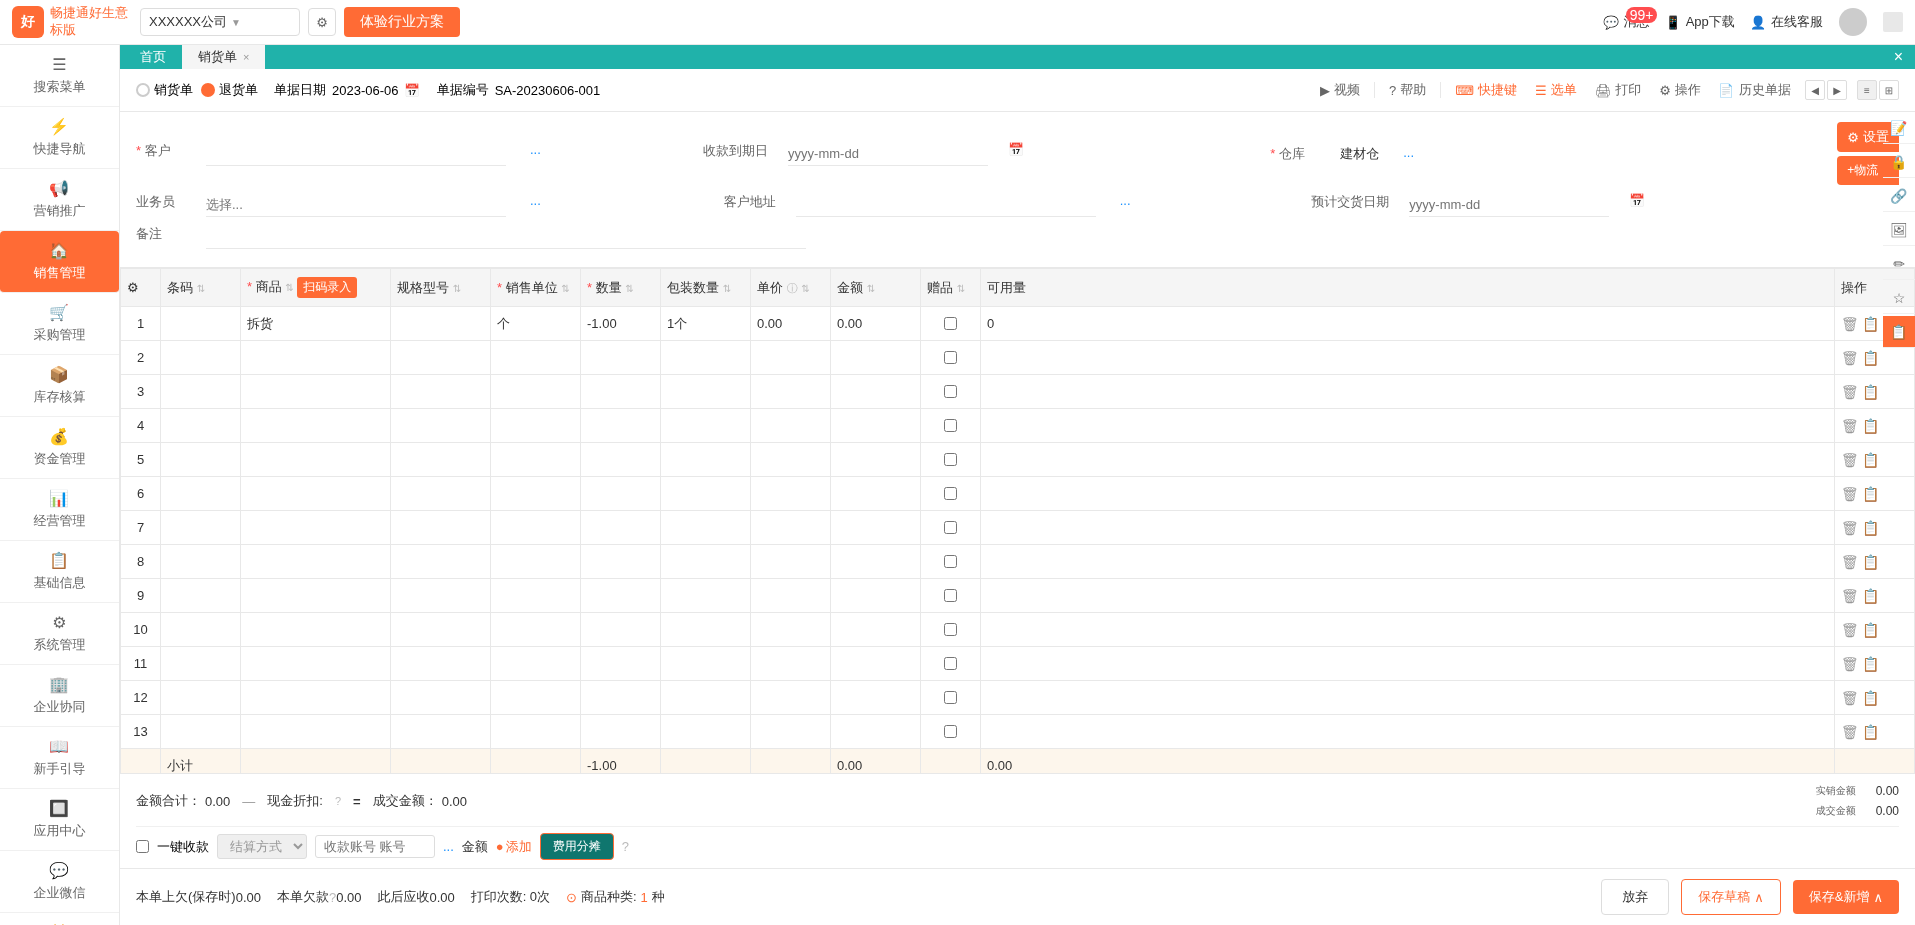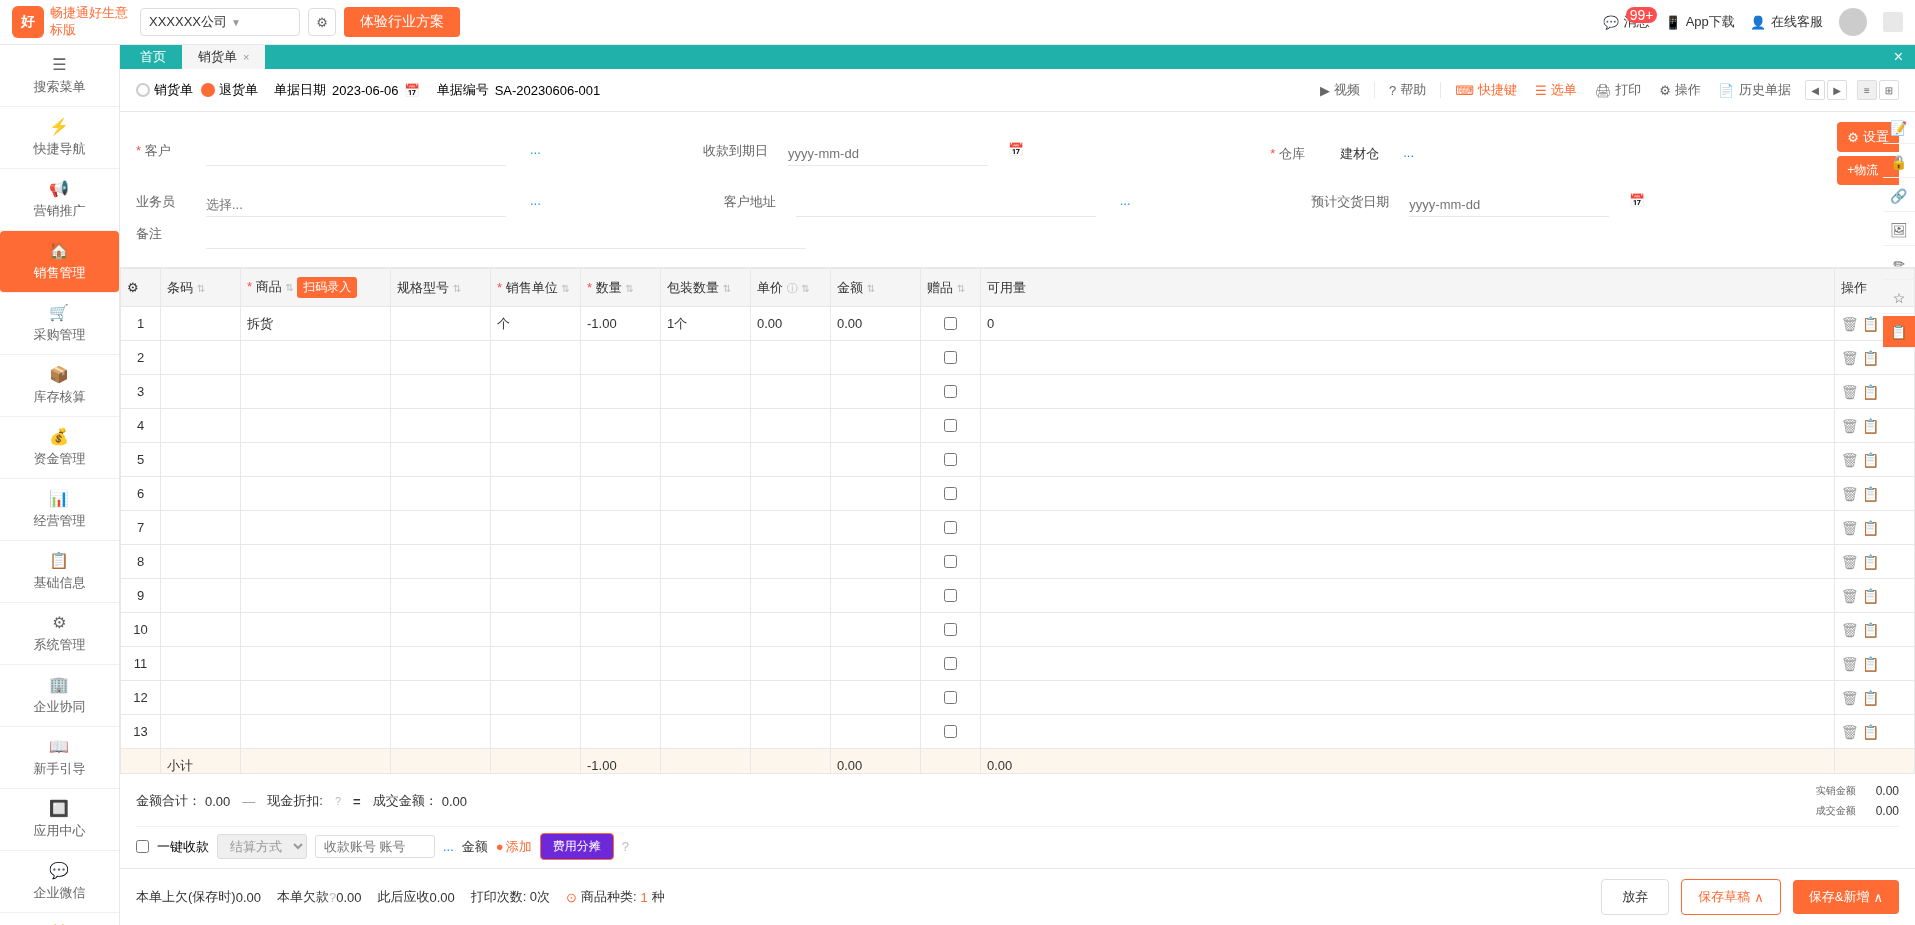--- a/index.html
+++ b/index.html
@@ -360,21 +360,21 @@
     .payment-btn {
       border: 1px solid #ff6b35;
       color: #ff6b35;
       background: white;
       border-radius: 4px;
       padding: 4px 12px;
       cursor: pointer;
       font-size: 12px;
     }
     .payment-btn.active {
-      background: #6d28d9;
+      background: #0f766e;
       color: white;
     }
     .add-btn {
       display: flex;
       align-items: center;
       gap: 2px;
       color: #ff6b35;
       cursor: pointer;
       font-size: 13px;
     }

